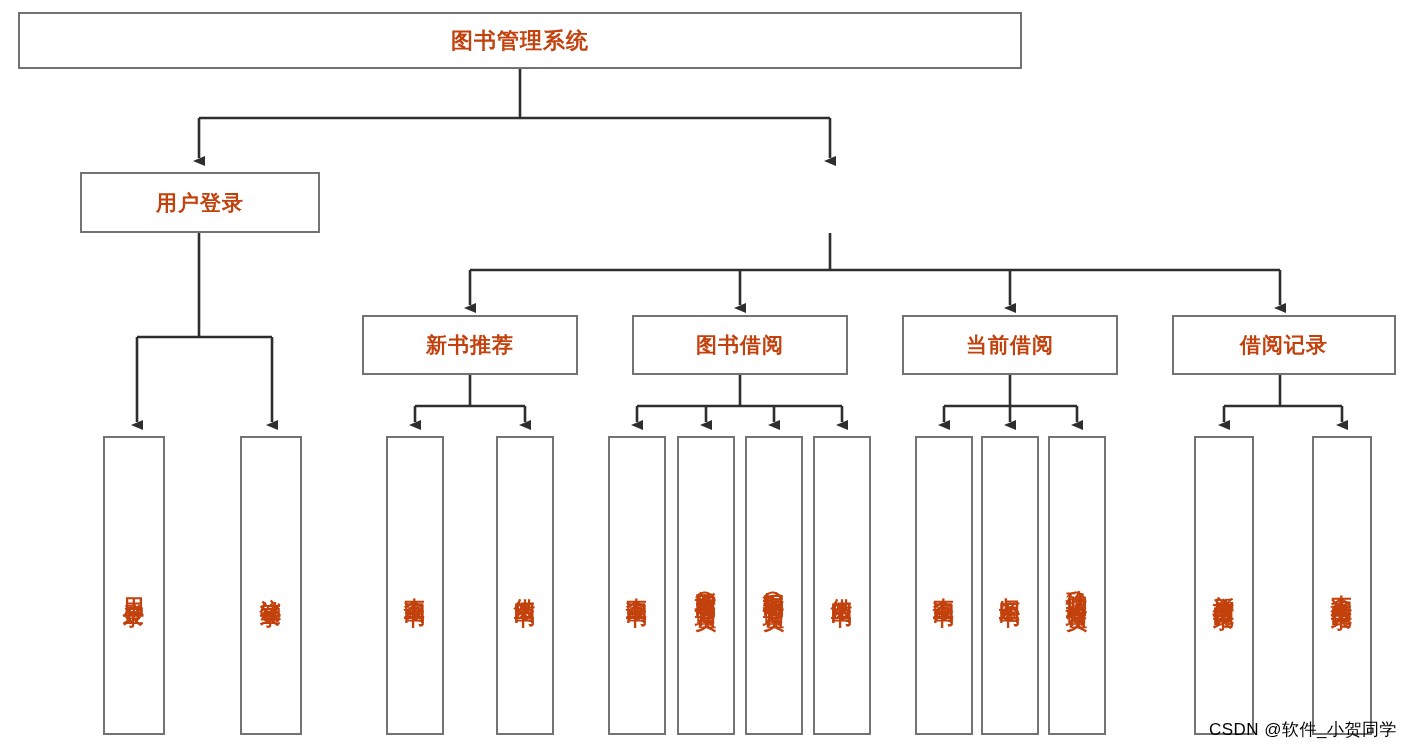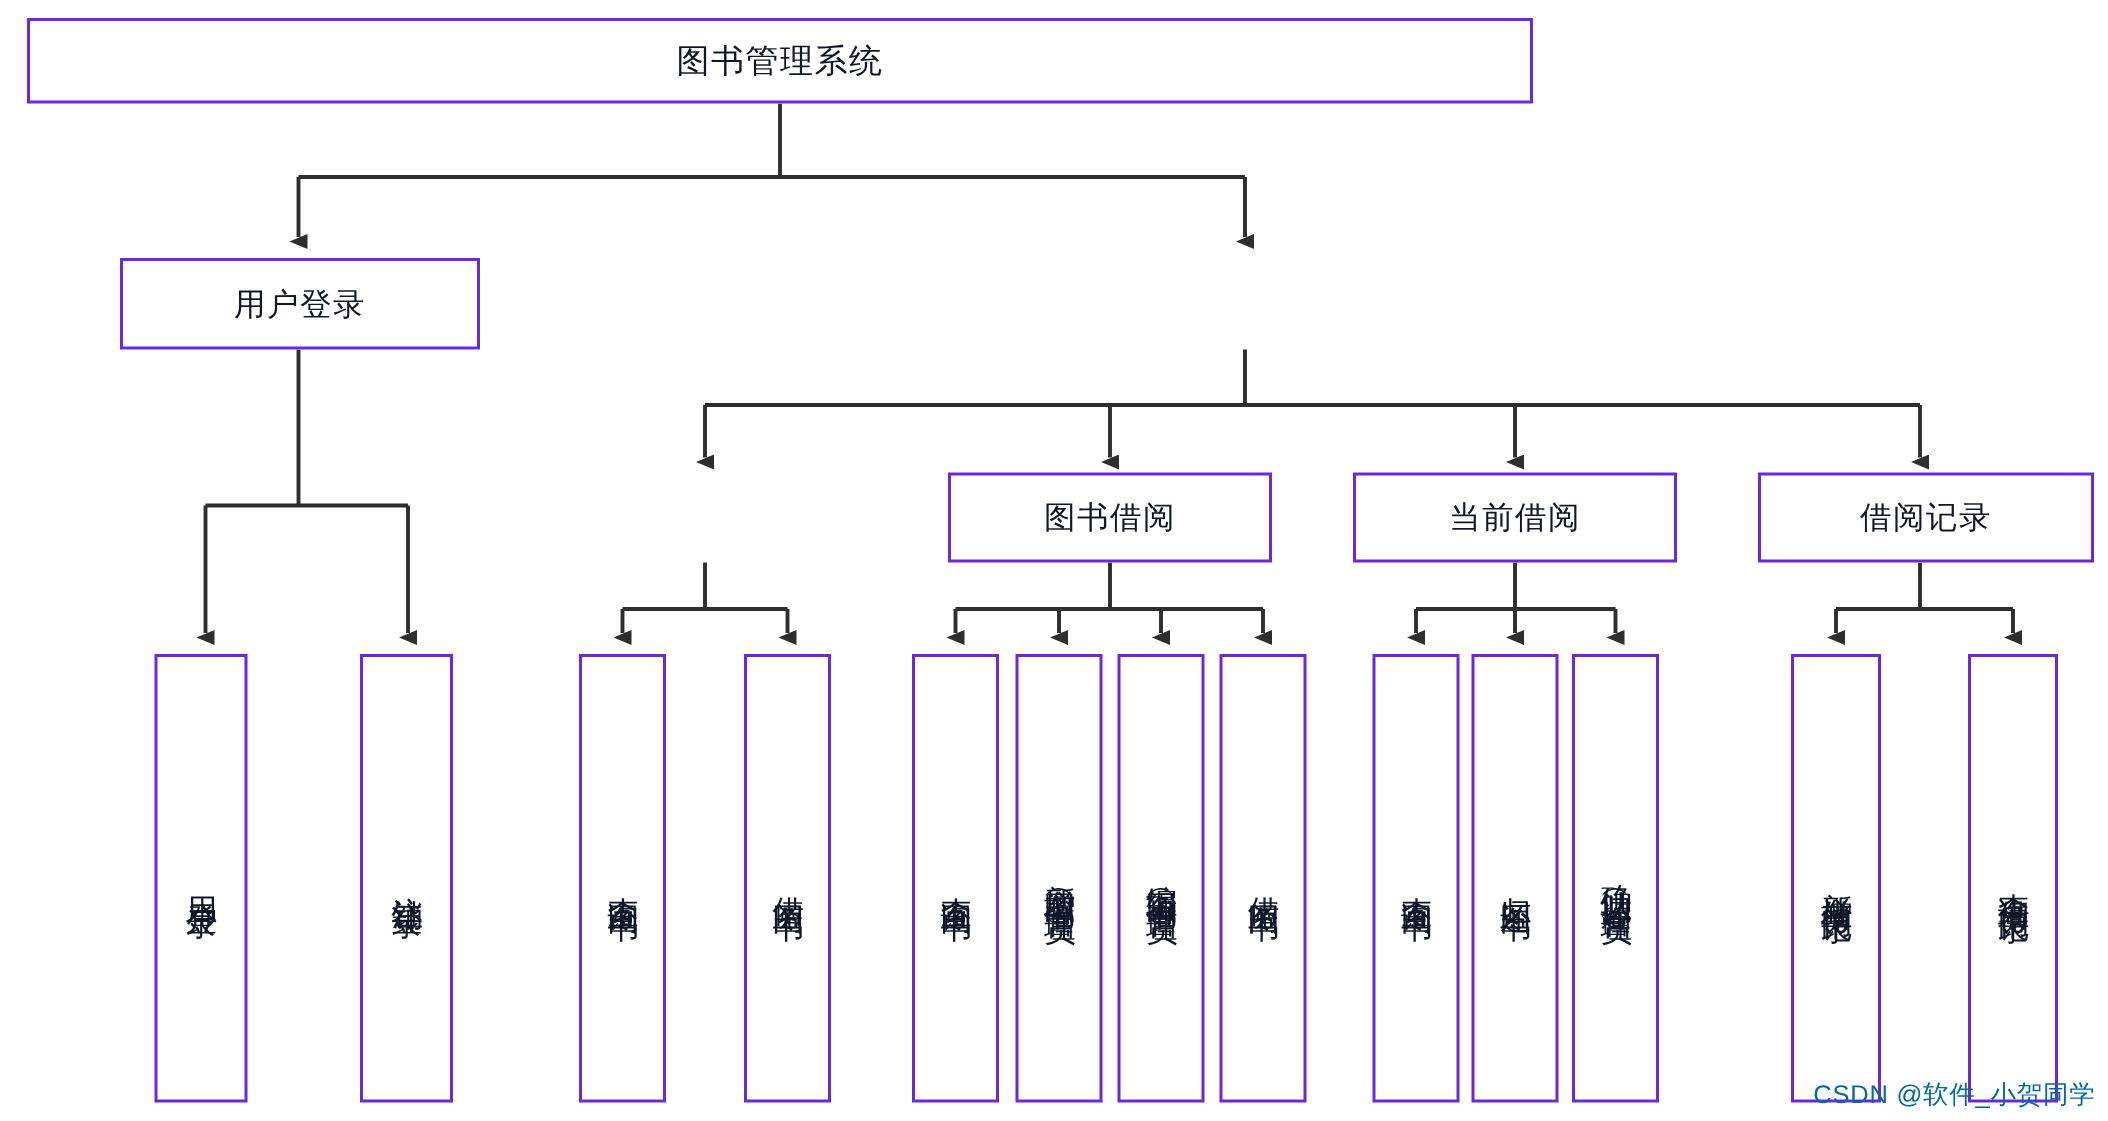--- a/index.html
+++ b/index.html
@@ -14,25 +14,26 @@
     position: relative;
     width: 1405px;
     height: 747px;
     background: #ffffff;
     overflow: hidden;
   }
   .node {
     position: absolute;
     box-sizing: border-box;
     background: #ffffff;
-    border: 2px solid #6d28d9;
+    border: 2px solid #737373;
     display: flex;
     align-items: center;
     justify-content: center;
-    color: #0f172a;
+    color: #c2410c;
+    font-weight: bold;
   }
   .node-h {
     font-size: 21px;
     letter-spacing: 1px;
     white-space: nowrap;
   }
   .node-root {
     font-size: 22px;
   }
   .node-v {
@@ -57,21 +58,21 @@
     top: 0;
     width: 1405px;
     height: 747px;
     pointer-events: none;
   }
   .watermark {
     position: absolute;
     right: 8px;
     bottom: 6px;
     font-size: 17px;
-    color: #0369a1;
+    color: #000000;
     white-space: nowrap;
     letter-spacing: 0.5px;
   }
 </style>
 </head>
 <body>
 
 <div id="canvas">
 
   <svg class="connectors" viewBox="0 0 1405 747" xmlns="http://www.w3.org/2000/svg">
@@ -129,20 +130,23 @@
 
   <div class="node node-h node-root" style="left:18px; top:12px; width:1004px; height:57px;">
     <span>图书管理系统</span>
   </div>
 
   <div class="node node-h" style="left:80px; top:172px; width:240px; height:61px;">
     <span>用户登录</span>
   </div>
 
 
+  <div class="node node-h" style="left:362px; top:315px; width:216px; height:60px;">
+    <span>新书推荐</span>
+  </div>
 
   <div class="node node-h" style="left:632px; top:315px; width:216px; height:60px;">
     <span>图书借阅</span>
   </div>
 
   <div class="node node-h" style="left:902px; top:315px; width:216px; height:60px;justify-content:center;">
     <span>当前借阅</span>
   </div>
 
   <div class="node node-h" style="left:1172px; top:315px; width:224px; height:60px;">

